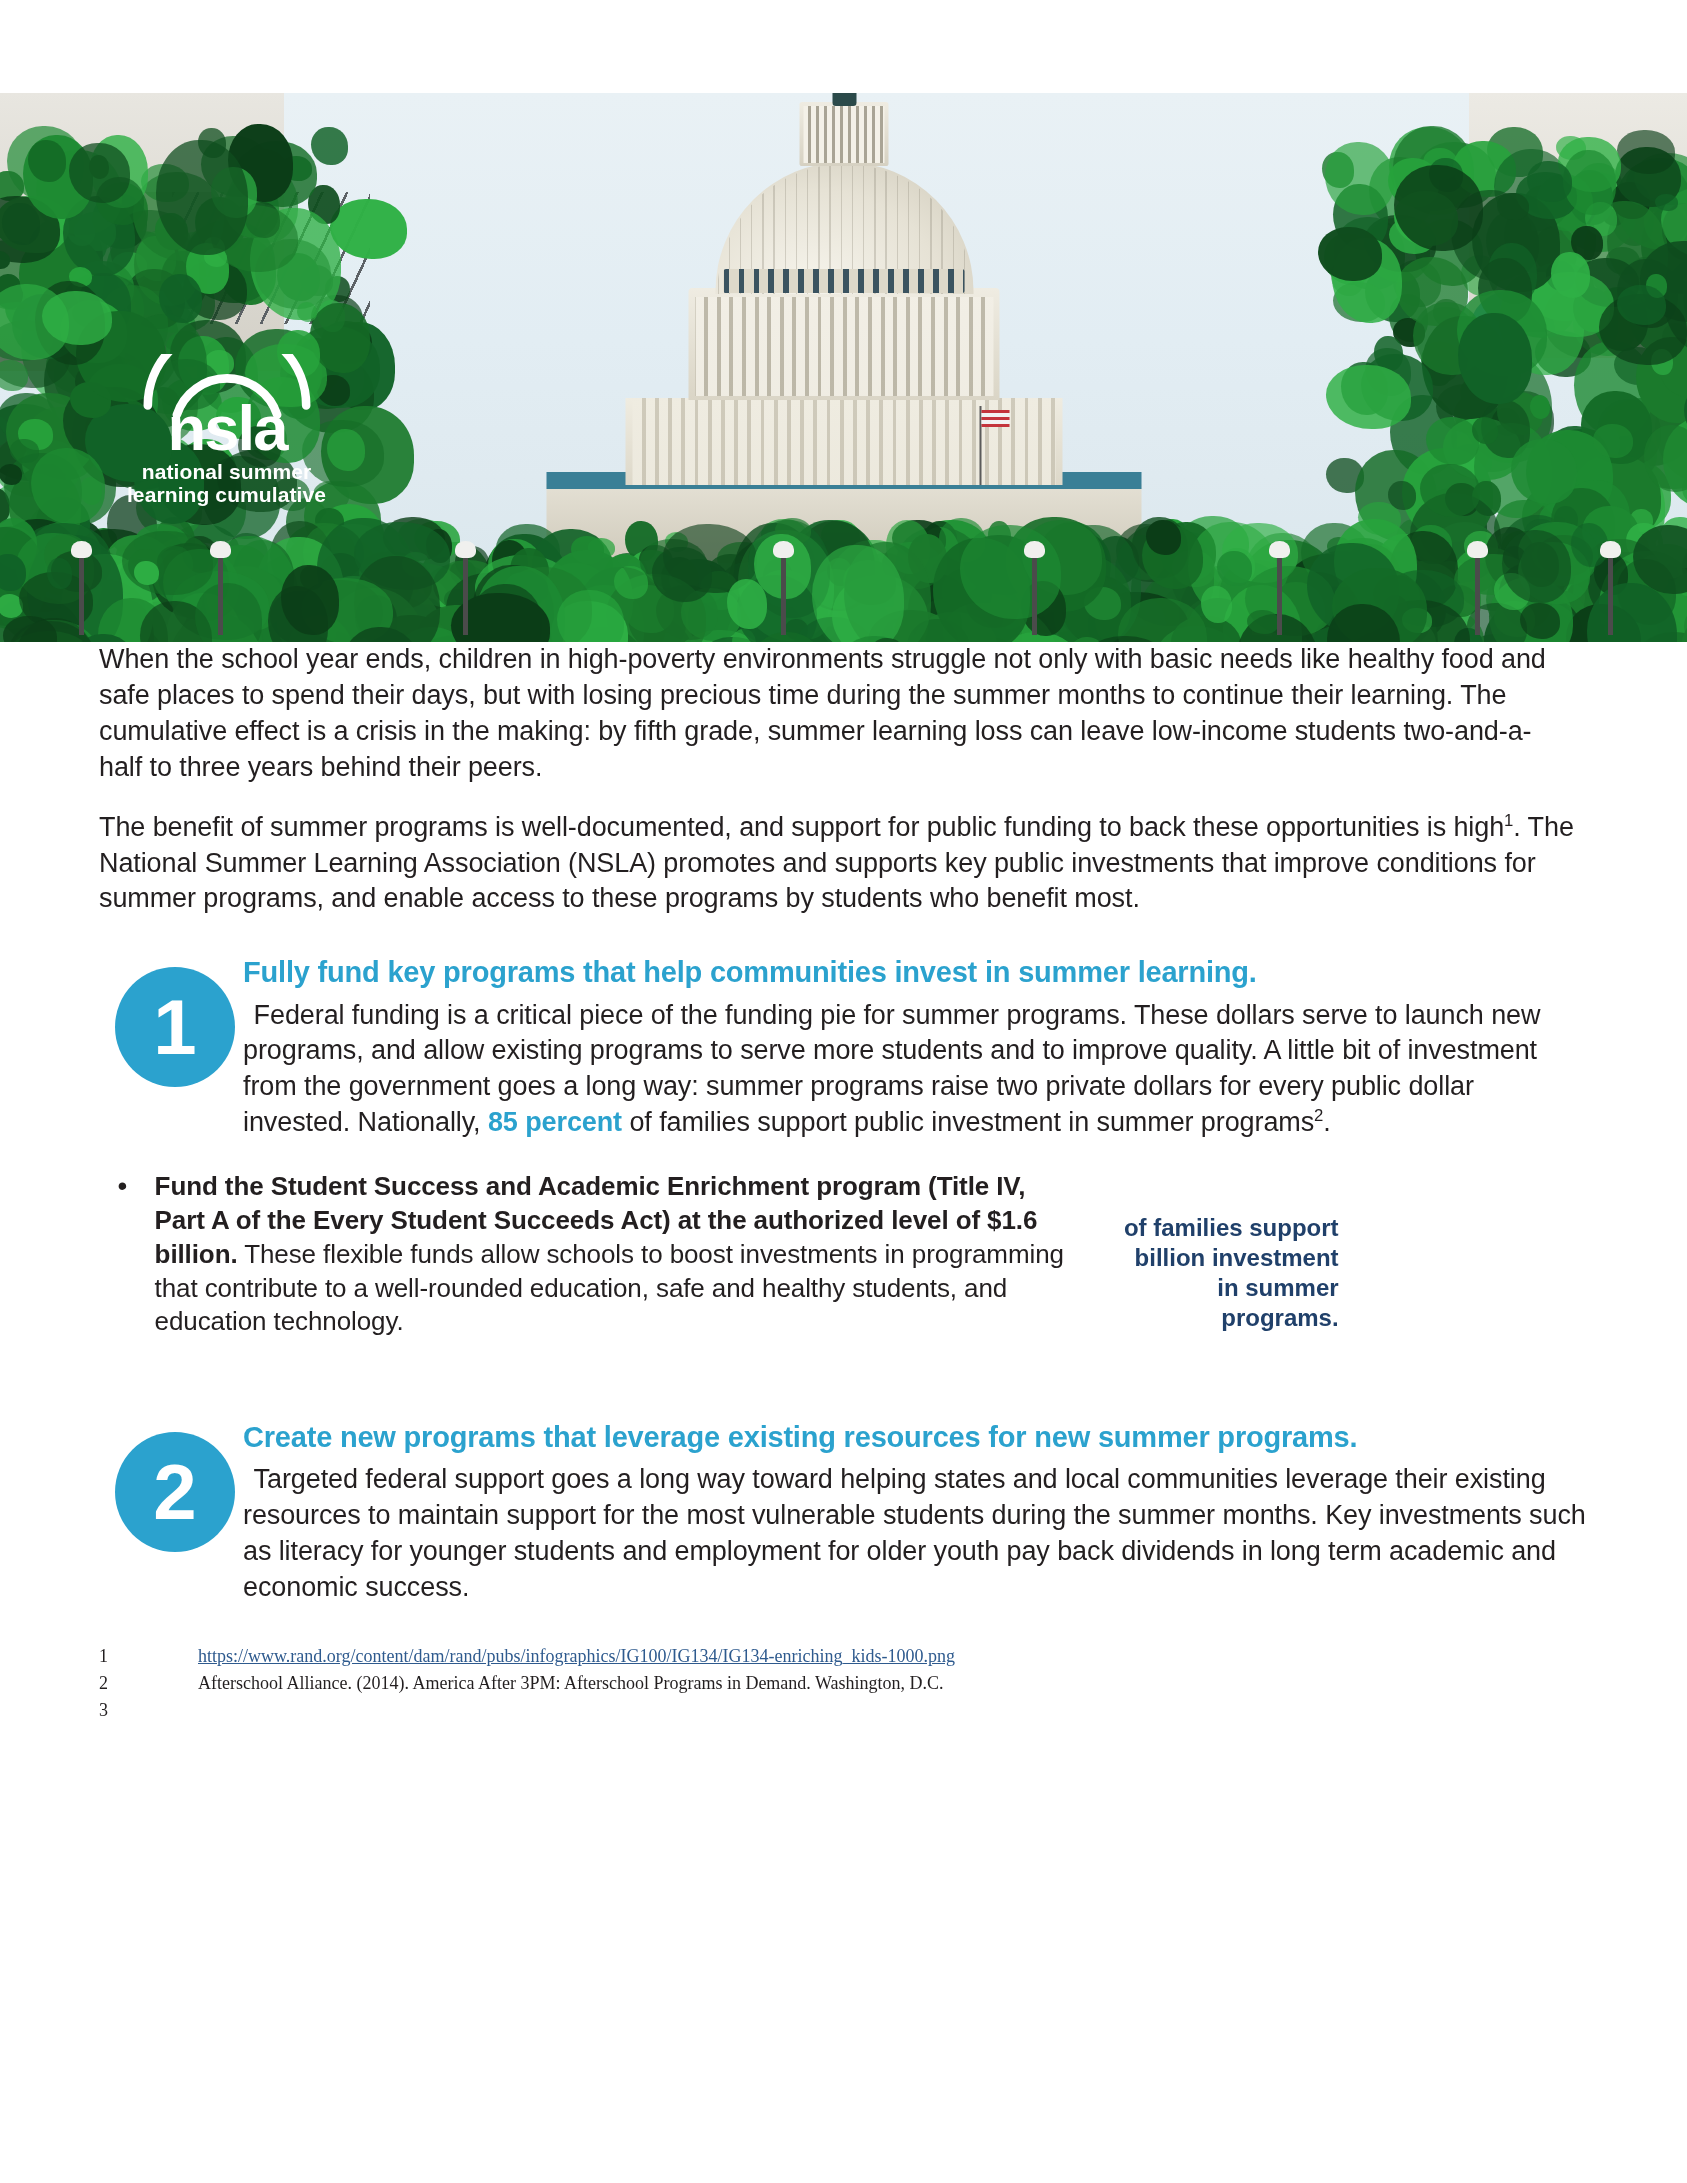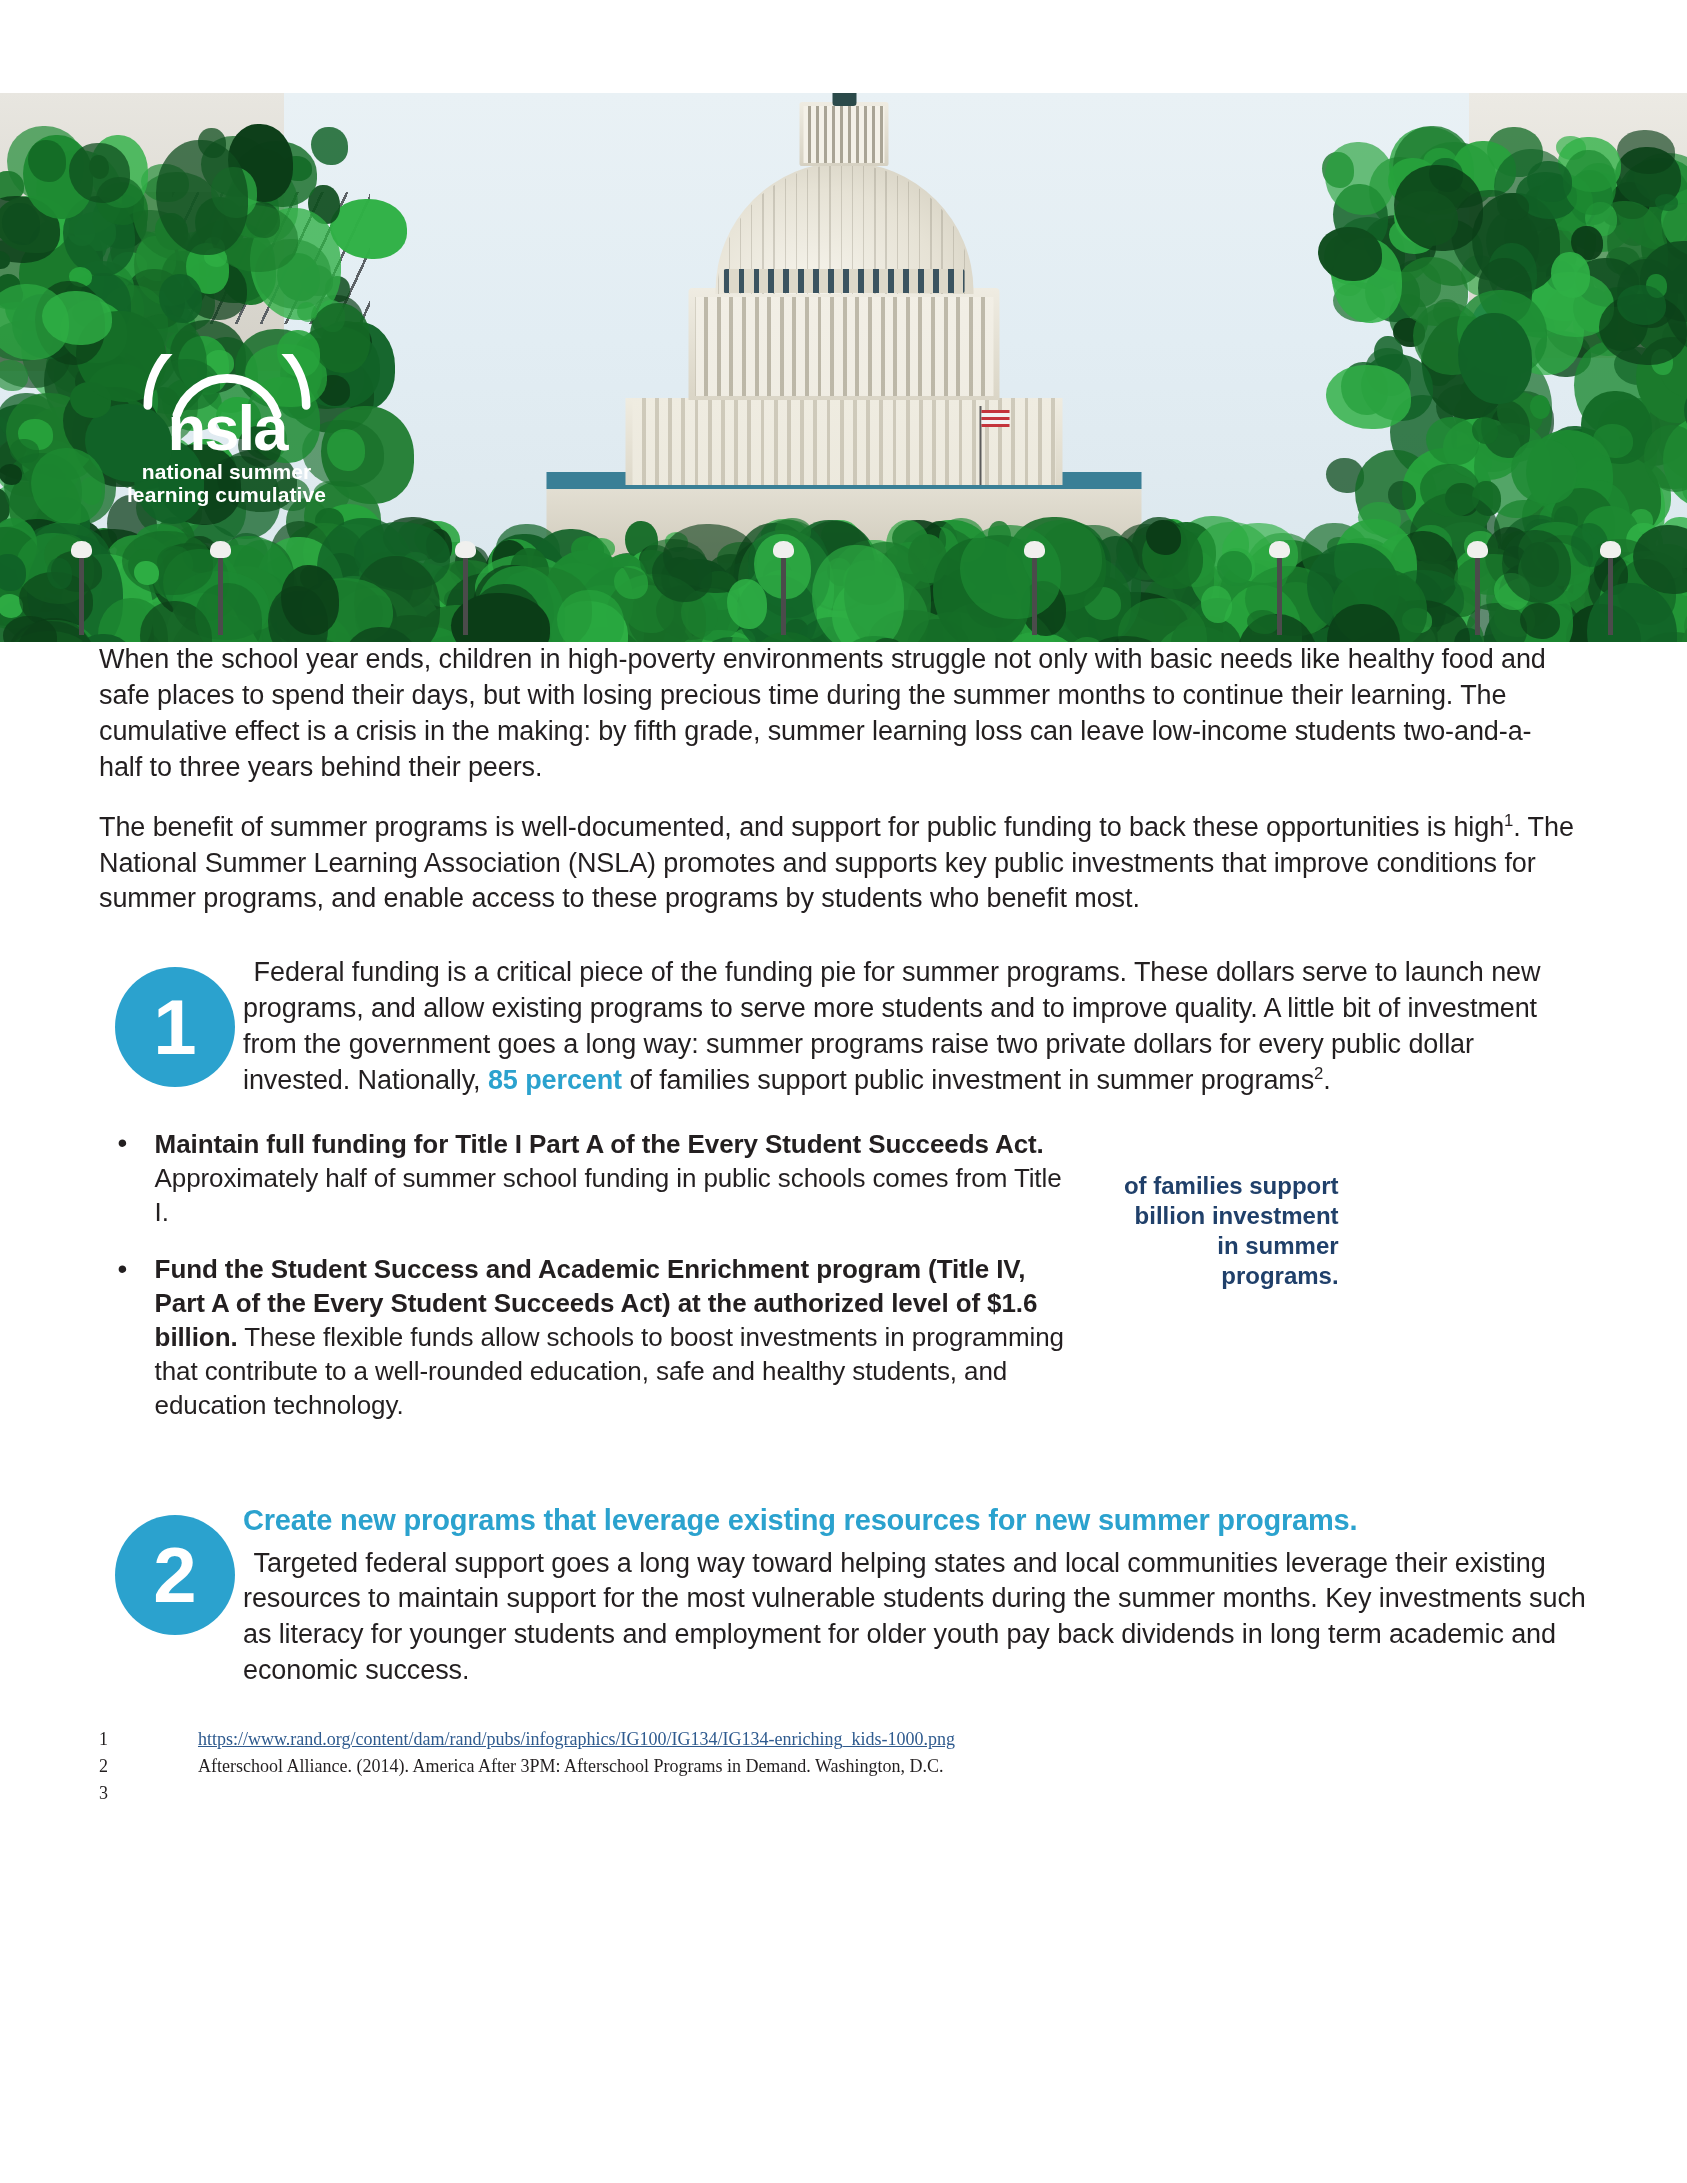--- a/index.html
+++ b/index.html
@@ -1203,28 +1203,28 @@
 <div class="page">
   <div class="content">
 
     <p class="lede first-lede">When the school year ends, children in high-poverty environments struggle not only with basic needs like healthy food and safe places to spend their days, but with losing precious time during the summer months to continue their learning.  The cumulative effect is a crisis in the making: by fifth grade, summer learning loss can leave low-income students two-and-a-half to three years behind their peers.</p>
 
     <p class="lede"><span>The benefit of summer programs is well-documented, and support for public funding to back these opportunities is high</span><sup class="fn">1</sup><span>. The National Summer Learning Association (NSLA) promotes and supports key public investments that improve conditions for summer programs, and enable access to these programs by students who benefit most.</span></p>
 
     <div class="section">
       <div class="badge">1</div>
       <div class="sec-body">
+        <h2 class="sec-title">Fully fund key programs that help communities invest in summer learning.</h2>
         <p class="sec-text"><span>Federal funding is a critical piece of the funding pie for summer programs. These dollars serve to launch new programs, and allow existing programs to serve more students and to improve quality.  A little bit of investment from the government goes a long way: summer programs raise two private dollars for every public dollar invested. Nationally, </span><span class="hl">85 percent</span><span> of families support public investment in summer programs</span><sup class="fn">2</sup><span>.</span></p>
       </div>
     </div>
 
     <div class="cols">
       <div class="col-left">
         <ul class="bullets">
-          <li><b>Maintain full funding for Title I Part A of the Every Student Succeeds Act.</b><span> Approximately half of summer school funding in public schools comes from Title I.</span></li>
           <li><b>Fund the Student Success and Academic Enrichment program (Title IV, Part A of the Every Student Succeeds Act) at the authorized level of $1.6 billion.</b><span> These flexible funds allow schools to boost investments in programming that contribute to a well-rounded education, safe and healthy students, and education technology.</span></li>
         </ul>
       </div>
 
       <div class="col-right">
         <div class="donut-wrap">
           <div class="donut-label">
             <div>of families support</div>
             <div>billion investment</div>
             <div>in summer</div>

